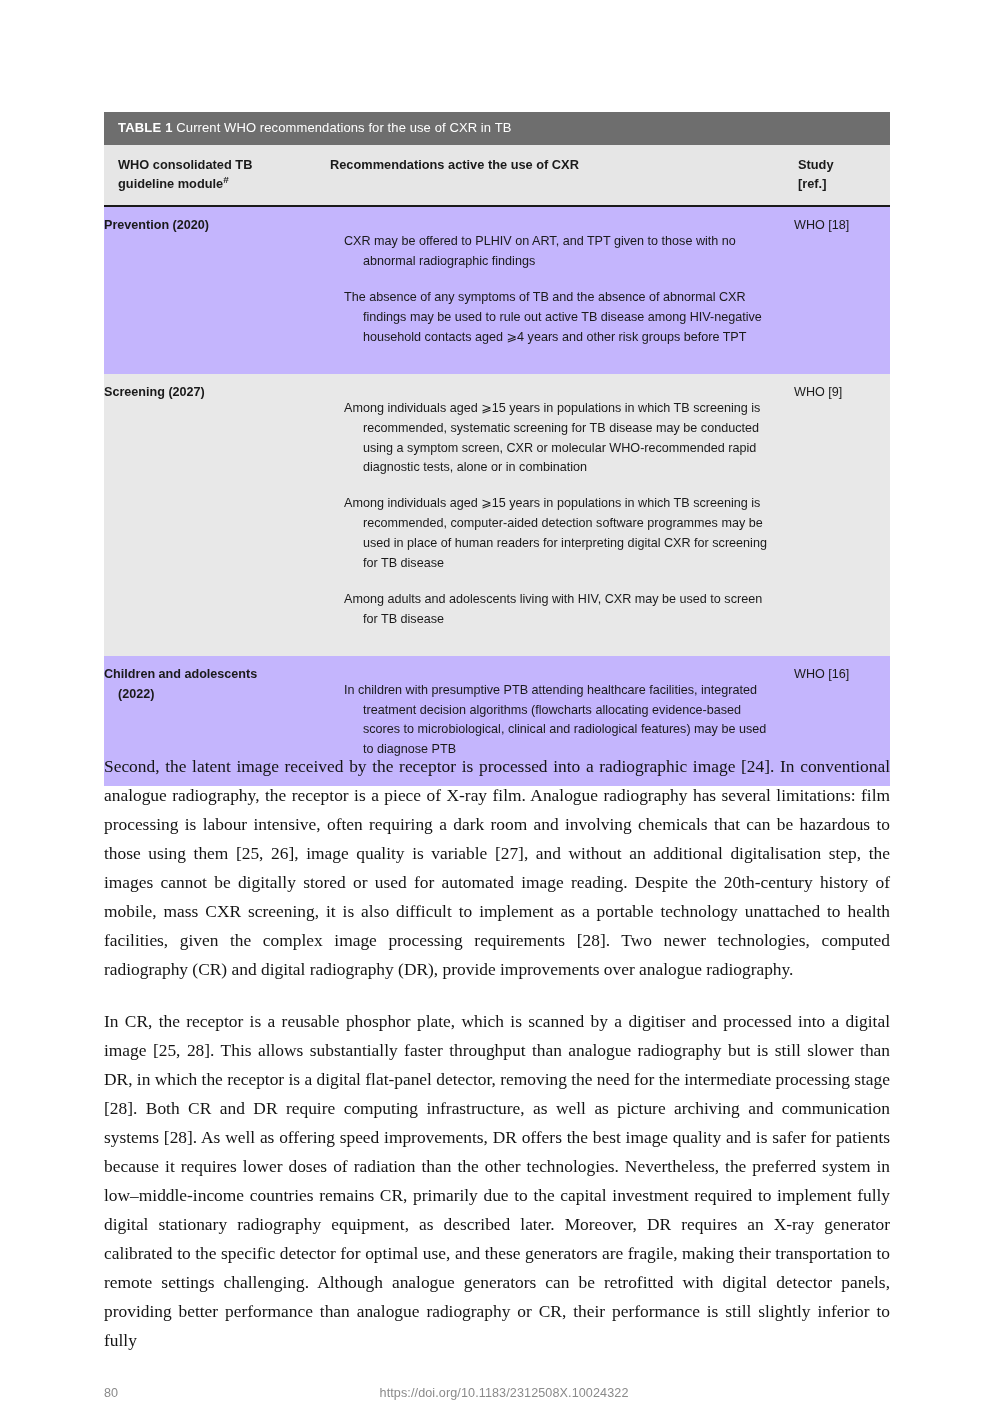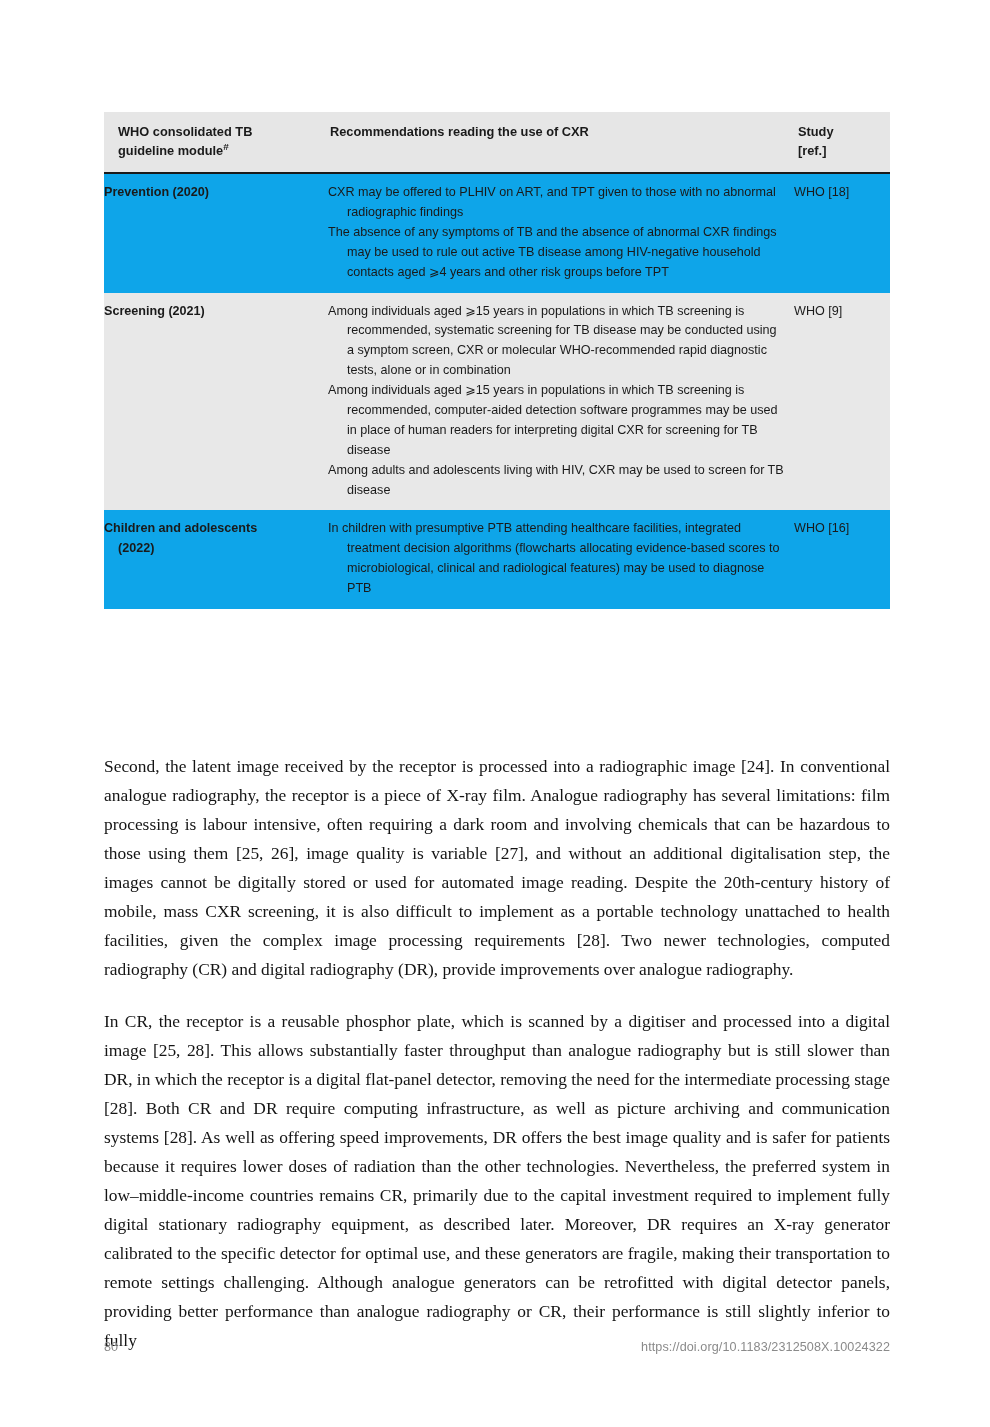--- a/index.html
+++ b/index.html
@@ -82,32 +82,32 @@
   table.data thead th.h1 { padding-left: 14px; margin-top: 44px; }
   table.data thead th.h2 { padding-left: 2px; }
   table.data thead th.h3 { padding-left: 4px; }
 
   table.data tbody td {
     vertical-align: top;
     padding: 9px 8px 10px 0;
     line-height: 1.58;
   }
   table.data tbody tr.shade td { background: #e8e8e8; }
-  table.data tbody tr.plain td { background: #0ea5e9; }
+  table.data tbody tr.plain td { background: #c4b5fd; }
 
   td.module {
     font-weight: bold;
     padding-left: 14px;
     padding-right: 6px;
   }
   td.module .cont-line { display: block; padding-left: 14px; }
 
   td.recs { padding-left: 2px; padding-right: 14px; }
   td.recs p {
-    margin: 0;
+    margin: 16px;
     padding-left: 19px;
     text-indent: -19px;
   }
   td.study { padding-left: 4px; white-space: nowrap; }
 
   .footnote-row td {
     background: #e8e8e8;
     border-top: 2.5px solid #1a1a1a;
     border-bottom: 2.5px solid #1a1a1a;
     padding: 9px 14px 10px 14px;
@@ -143,47 +143,51 @@
     top: 1340px;
     display: flex;
     align-items: baseline;
     font-family: "Liberation Sans", sans-serif;
     font-size: 12.6px;
     color: #8a8a8a;
   }
   .footer .page-num { flex: 0 0 auto; text-align: right; }
   .footer .doi {
     flex: 1 1 auto;
-    text-align: right;
+    text-align: center;
     padding-right: 0;
     letter-spacing: 0.1px;
+    margin-top: 46px;
   }
 </style>
 </head>
 <body>
 
 <div class="page">
 
 
   <div class="table-wrap">
 
+    <div class="table-caption">
+      <span class="cap-label">TABLE 1</span><span> Current WHO recommendations for the use of CXR in TB</span>
+    </div>
 
     <table class="data">
       <colgroup>
         <col class="c1">
           <col class="c2">
           <col class="c3">
       </colgroup>
       <thead>
         <tr>
           <th class="h1">
             <span>WHO consolidated TB</span><br>
             <span>guideline module</span><sup class="hash">#</sup>
           </th>
-          <th class="h2">Recommendations reading the use of CXR</th>
+          <th class="h2">Recommendations active the use of CXR</th>
           <th class="h3">
             <span>Study</span><br>
             <span>[ref.]</span>
           </th>
         </tr>
       </thead>
       <tbody>
 
         <tr class="plain">
           <td class="module">
@@ -191,21 +195,21 @@
           </td>
           <td class="recs">
             <p>CXR may be offered to PLHIV on ART, and TPT given to those with no abnormal radiographic findings</p>
             <p>The absence of any symptoms of TB and the absence of abnormal CXR findings may be used to rule out active TB disease among HIV-negative household contacts aged ⩾4 years and other risk groups before TPT</p>
           </td>
           <td class="study">WHO [18]</td>
         </tr>
 
         <tr class="shade">
           <td class="module">
-            <span>Screening (2021)</span>
+            <span>Screening (2027)</span>
           </td>
           <td class="recs">
             <p>Among individuals aged ⩾15 years in populations in which TB screening is recommended, systematic screening for TB disease may be conducted using a symptom screen, CXR or molecular WHO-recommended rapid diagnostic tests, alone or in combination</p>
             <p>Among individuals aged ⩾15 years in populations in which TB screening is recommended, computer-aided detection software programmes may be used in place of human readers for interpreting digital CXR for screening for TB disease</p>
             <p>Among adults and adolescents living with HIV, CXR may be used to screen for TB disease</p>
           </td>
           <td class="study">WHO [9]</td>
         </tr>
 
         <tr class="plain">

